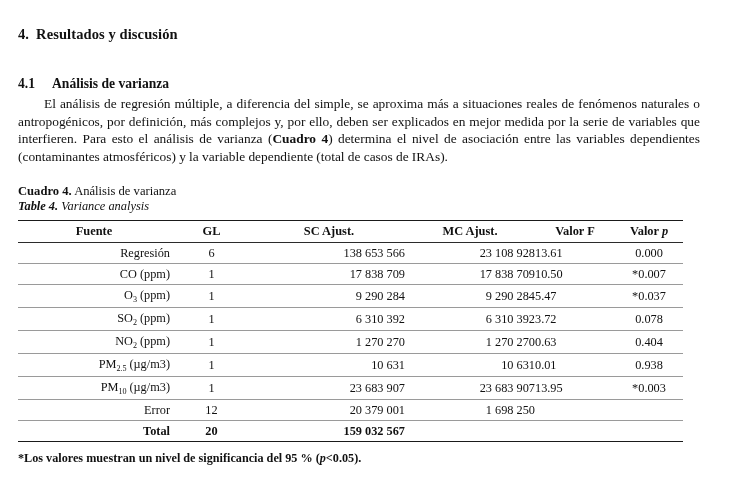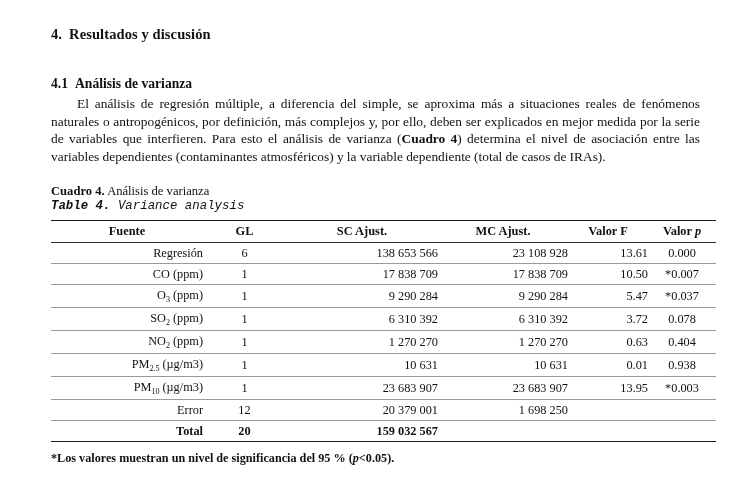--- a/index.html
+++ b/index.html
@@ -14,40 +14,40 @@
     overflow: hidden;
     font-family: "Liberation Serif", "DejaVu Serif", serif;
     color: #111111;
     -webkit-font-smoothing: antialiased;
   }
   .page {
     position: relative;
     width: 744px;
     height: 410px;
     box-sizing: border-box;
-    padding: 26px 44px 0 51px;
+    padding: 26px 44px 0 18px;
   }
 
   
   .h-section {
     font-size: 14.5px;
     font-weight: bold;
     letter-spacing: .1px;
     margin: 0 0 0 0;
     line-height: 1.2;
   }
   .h-section .num { margin-right: 7px; }
 
   .h-sub {
     font-size: 13.6px;
     font-weight: bold;
     margin: 33px 0 0 0;
     line-height: 1.2;
   }
-  .h-sub .num { margin-right: 7px; }
+  .h-sub .num { margin-right: 17px; }
 
   
   .para {
     font-size: 13.4px;
     line-height: 1.335;
     text-align: justify;
     text-justify: inter-word;
     margin: 2px 0 0 0;
     text-indent: 26px;
     hyphens: manual;
@@ -60,21 +60,20 @@
     margin-top: 17px;
     line-height: 1.28;
   }
   .cap-es {
     font-size: 12.6px;
   }
   .cap-es .lbl { font-weight: bold; }
   .cap-en {
     font-size: 12.4px;
     font-style: italic;
-    font-family: Liberation Mono, monospace;
   }
   .cap-en .lbl { font-weight: bold; font-style: italic; }
 
   
   .tbl-wrap { margin-top: 5px; }
   table.anova {
     border-collapse: collapse;
     width: 665px;
     font-size: 12.3px;
     table-layout: fixed;
@@ -106,21 +105,21 @@
 
   tbody tr td {
     height: 20px;
     line-height: 20px;
   }
   td.c-src { text-align: right; padding-left: 1px; }
   td.c-src.indent { padding-left: 11px; }
   td.c-gl  { text-align: center; }
   td.c-sc  { text-align: right;  padding-right: 33px; }
   td.c-mc  { text-align: right;  padding-right: 25px; }
-  td.c-f   { text-align: right; margin-top: 28px; }
+  td.c-f   { text-align: left; margin-top: 28px; }
   td.c-p   { text-align: center; }
   tr.total td { font-weight: bold; }
 
   sub {
     font-size: 0.66em;
     vertical-align: baseline;
     position: relative;
     top: 3px;
     letter-spacing: -0.1px;
   }

